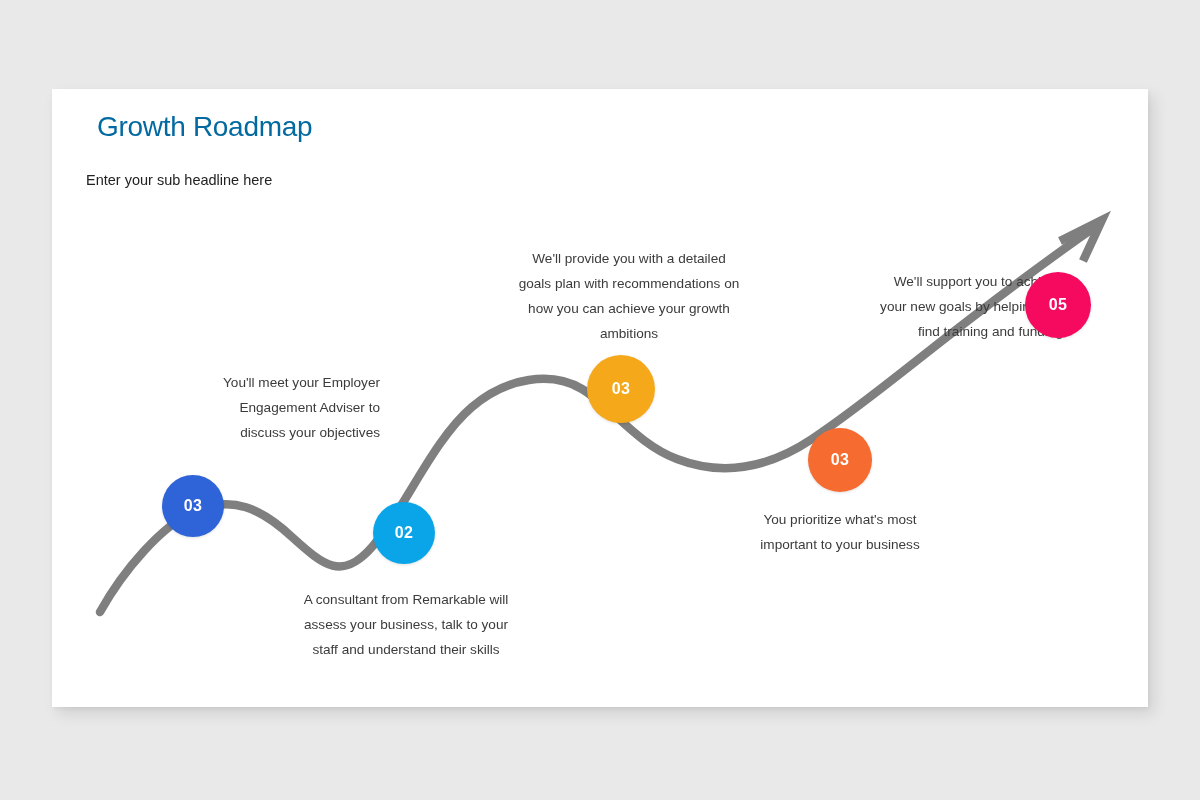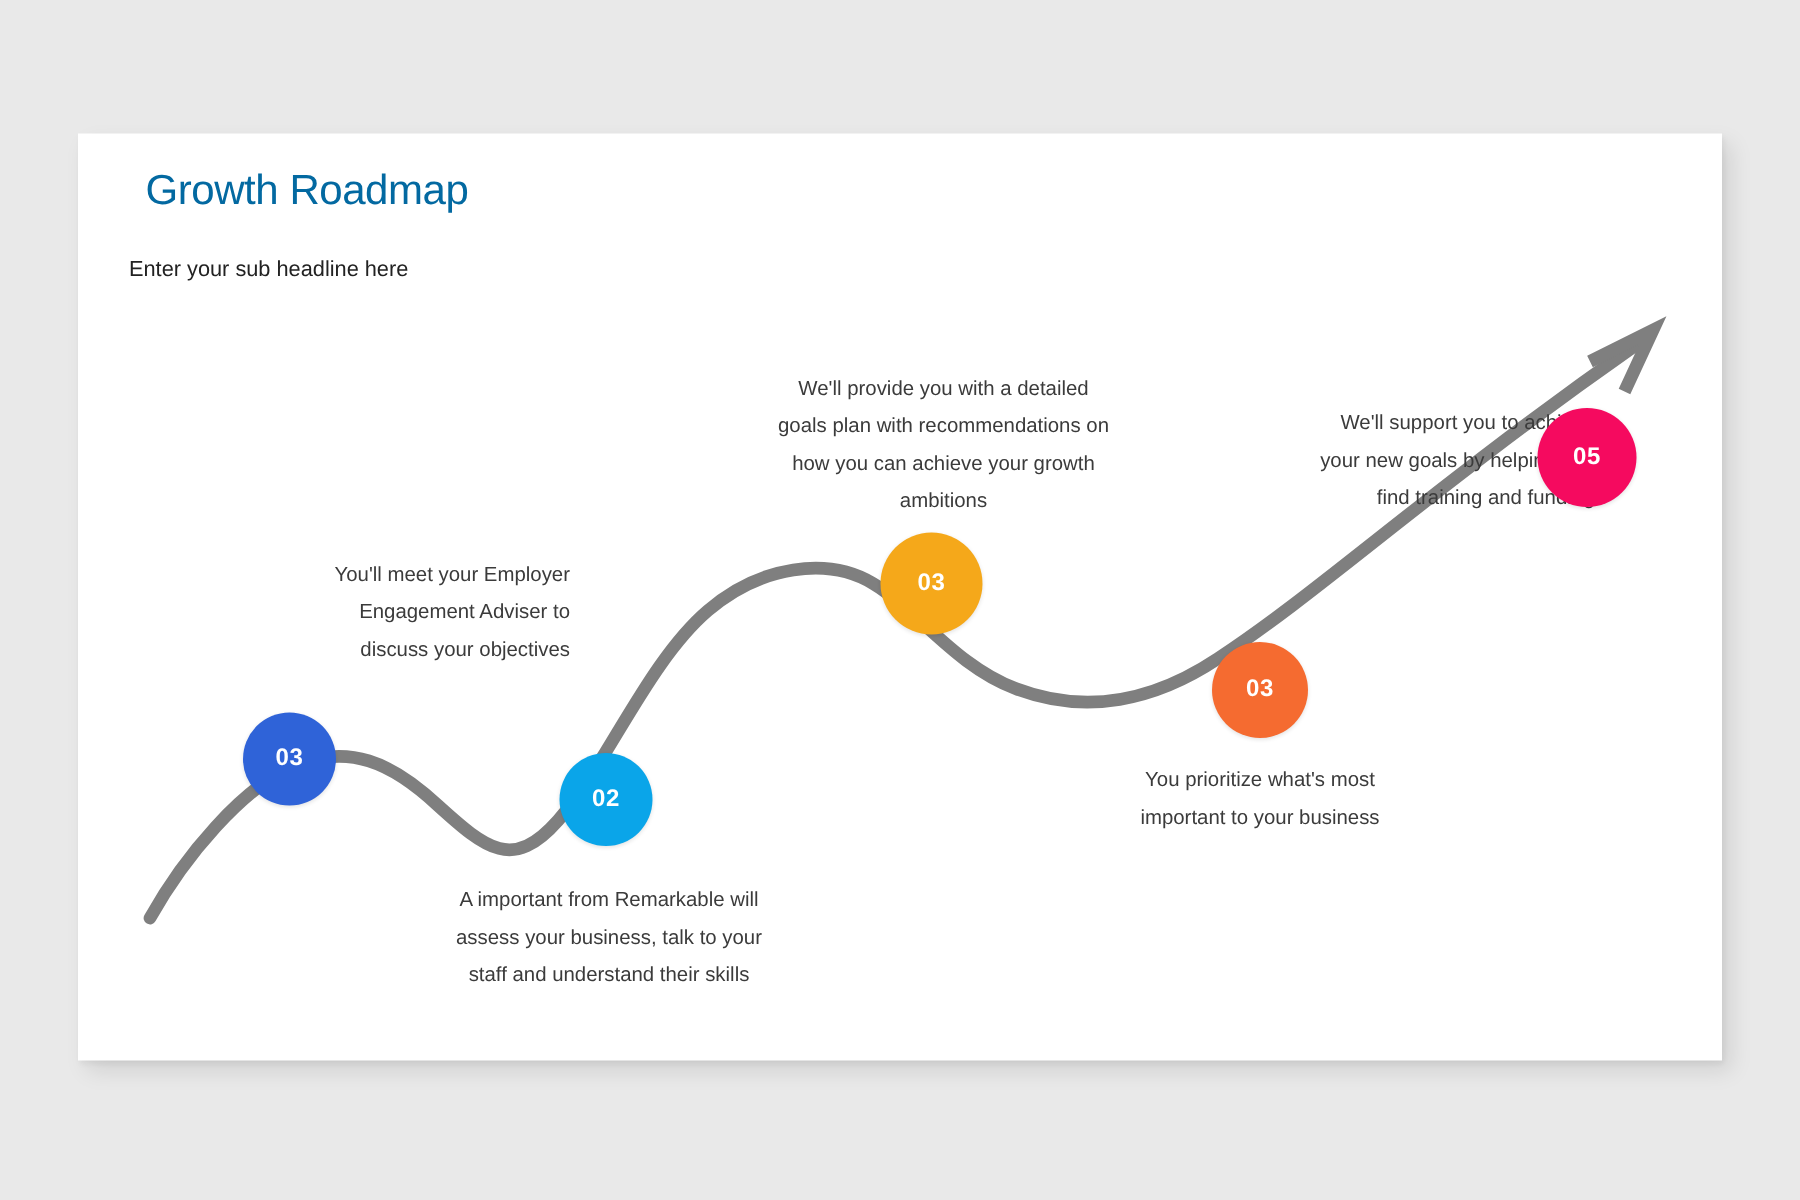--- a/index.html
+++ b/index.html
@@ -138,21 +138,21 @@
       <div class="step-text align-center" style="left:58px; top:281px; width:270px;text-align:right;">You'll meet your Employer
 Engagement Adviser to
 discuss your objectives</div>
       <div class="node" style="left:110px; top:386px; width:62px; height:62px; background:#2f63d8;">
         <span class="node-label">03</span>
       </div>
 
       <div class="node" style="left:321px; top:413px; width:62px; height:62px; background:#0aa5e9;">
         <span class="node-label">02</span>
       </div>
-      <div class="step-text align-center" style="left:224px; top:498px; width:260px;">A important from Remarkable will
+      <div class="step-text align-center" style="left:224px; top:498px; width:260px;">A consultant from Remarkable will
 assess your business, talk to your
 staff and understand their skills</div>
 
       <div class="step-text align-center" style="left:432px; top:157px; width:290px;">We'll provide you with a detailed
 goals plan with recommendations on
 how you can achieve your growth
 ambitions</div>
       <div class="node" style="left:535px; top:266px; width:68px; height:68px; background:#f5a81a;">
         <span class="node-label">03</span>
       </div>

